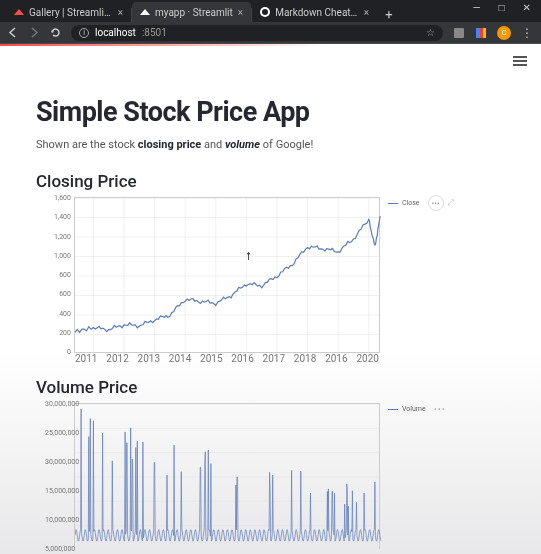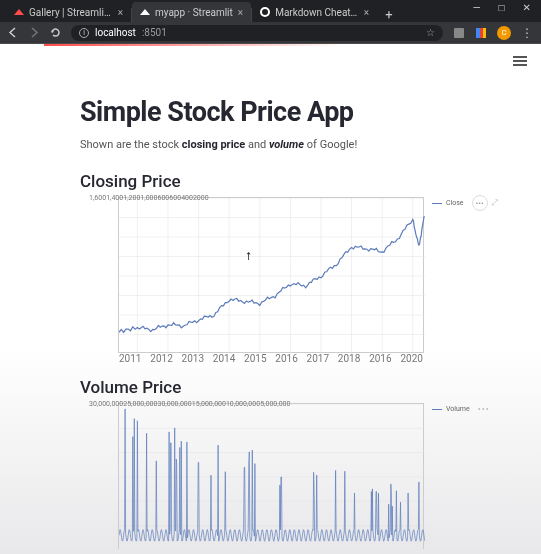--- a/index.html
+++ b/index.html
@@ -81,21 +81,20 @@
   .omni-star { margin-left:auto; color:#aaa; cursor:pointer; }
   .ext-icon { width:12px; height:12px; display:inline-flex; }
   .profile-dot { width:14px; height:14px; border-radius:50%; background:#f29900; display:inline-flex; align-items:center; justify-content:center; font-size:8px; color:#fff; cursor:pointer;}
   .kebab { cursor:pointer; font-size:12px; color:#ccc; }
   
   .viewport {
     position: absolute;
     top: 44px; left:0; right:0; bottom:0;
     background: linear-gradient(#ffffff 0%, #ffffff 60%, #e8e8ea 100%);
     overflow: hidden;
-    padding-left: 44px;
   }
   
   .runline { height:2px; background: linear-gradient(90deg,#ff4b4b,transparent 60%); }
   .hamburger {
     position:absolute; top:10px; right:14px;
     cursor:pointer;
   }
   .hamburger div { width:14px; height:2px; background:#555; margin:2px 0; }
   .content {
     padding: 50px 36px 0 36px;
@@ -125,21 +124,21 @@
     margin-bottom: 24px;
   }
   .chart-box {
     position: relative;
     border: 0.5px solid #ccc;
   }
   .chart-box.c1 { width: 306px; height: 156px; }
   .chart-box.c2 { width: 306px; height: 146px; }
   .ylabels {
     position:absolute; left:-30px; top:-4px; bottom:-4px;
-    display:flex; flex-direction:row; justify-content:space-between;
+    display:flex; flex-direction:column; justify-content:space-between;
     font-size: 7px; color:#777; text-align:right; width:26px;
   }
   .xlabels {
     position:absolute; left:0; right:0; bottom:-12px;
     display:flex; justify-content:space-between;
     font-size: 10px; color:#777;
   }
   .grid line { stroke:#e0e0e0; stroke-width:0.5; }
   .series { fill:none; stroke:#5b7bba; stroke-width:1.2; }
   .series-vol { fill:none; stroke:#5b7bba; stroke-width:0.7; }

